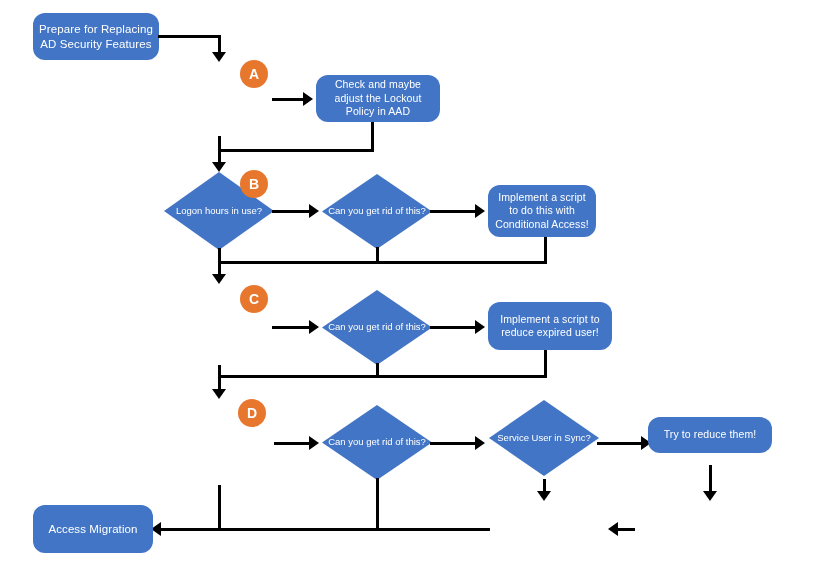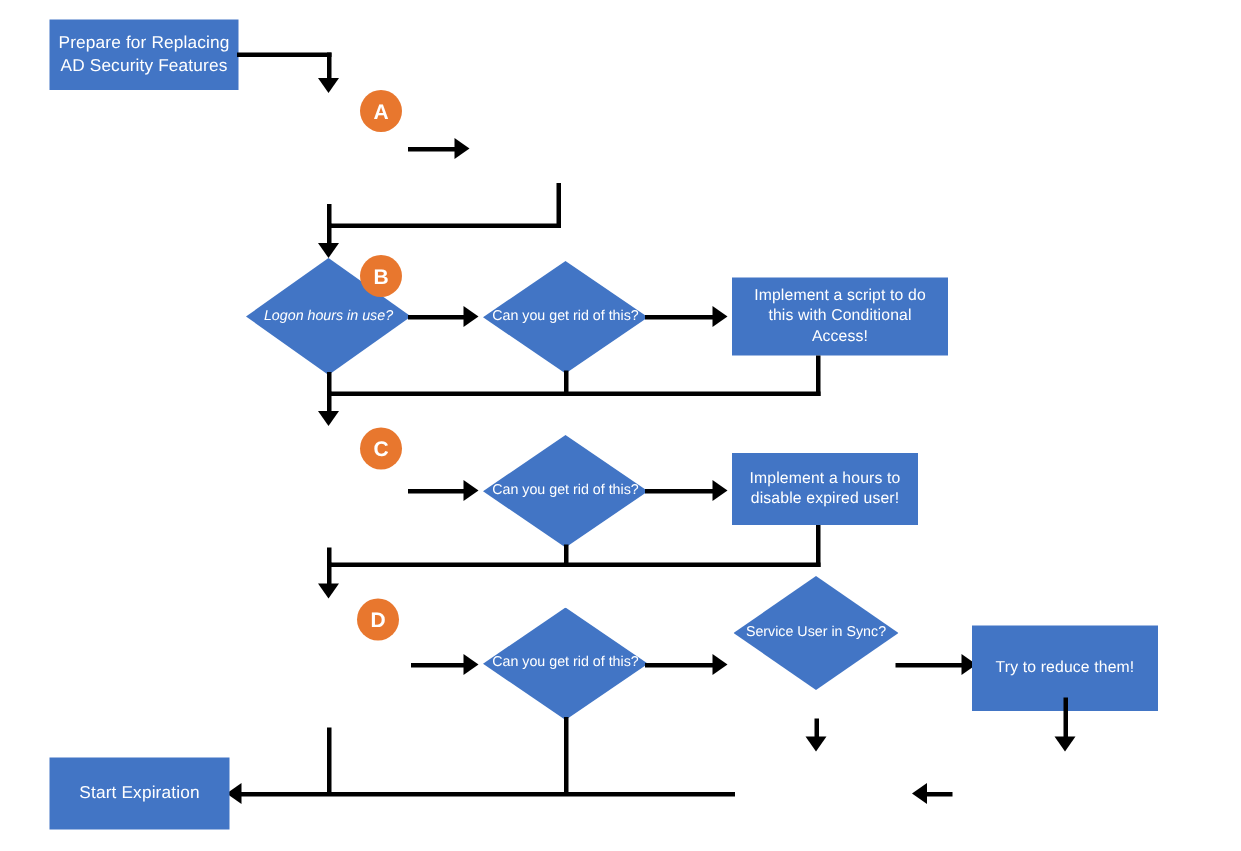--- a/index.html
+++ b/index.html
@@ -22,20 +22,21 @@
   .node {
     position: absolute;
     box-sizing: border-box;
     display: flex;
     align-items: center;
     justify-content: center;
     text-align: center;
     color: #ffffff;
     line-height: 1.28;
     letter-spacing: .1px;
+    border-radius: 12px;
   }
   .rect {
     background: #4275C5;
     font-size: 10.5px;
     padding: 2px 6px;
   }
   .rect.big {
     font-size: 11.5px;
   }
   .diamond-wrap {
@@ -113,47 +114,50 @@
   <div class="conn v" style="left:218px; top:35px; height:21px;"></div>
   <div class="arrow arrow-down" style="left:212px; top:52px;"></div>
 
   <div class="badge" style="left:240px; top:60px;">
     <span>A</span>
   </div>
 
   <div class="conn h" style="left:272px; top:98px; width:36px;"></div>
   <div class="arrow arrow-right" style="left:303px; top:92px;"></div>
 
+  <div class="node rect" style="left:316px; top:75px; width:124px; height:47px;">
+    <span>Check and maybe adjust the Lockout Policy in AAD</span>
+  </div>
 
   <div class="conn v" style="left:371px; top:122px; height:30px;"></div>
   <div class="conn h" style="left:218px; top:149px; width:156px;"></div>
   <div class="conn v" style="left:218px; top:136px; height:16px;"></div>
   <div class="conn v" style="left:218px; top:149px; height:16px;"></div>
   <div class="arrow arrow-down" style="left:212px; top:162px;"></div>
 
-  <div class="diamond-wrap" style="left:164px; top:172px; width:110px; height:78px;font-style:italic;">
+  <div class="diamond-wrap" style="left:164px; top:172px; width:110px; height:78px;">
     <div class="diamond-shape"></div>
     <div class="diamond-label">Logon hours in use?</div>
   </div>
   <div class="badge" style="left:240px; top:170px;">
     <span>B</span>
   </div>
 
   <div class="conn h" style="left:272px; top:210px; width:42px;"></div>
   <div class="arrow arrow-right" style="left:309px; top:204px;"></div>
 
   <div class="diamond-wrap" style="left:322px; top:174px; width:110px; height:75px;">
     <div class="diamond-shape"></div>
     <div class="diamond-label">Can you get rid of this?</div>
   </div>
 
   <div class="conn h" style="left:430px; top:210px; width:50px;"></div>
   <div class="arrow arrow-right" style="left:475px; top:204px;"></div>
 
-  <div class="node rect" style="left:488px; top:185px; width:144px; height:52px;">
+  <div class="node rect" style="left:488px; top:185px; width:108px; height:52px;">
     <span>Implement a script to do this with Conditional Access!</span>
   </div>
 
   <div class="conn v" style="left:544px; top:237px; height:27px;"></div>
   <div class="conn h" style="left:218px; top:261px; width:329px;"></div>
   <div class="conn v" style="left:218px; top:248px; height:16px;"></div>
   <div class="conn v" style="left:376px; top:247px; height:16px;"></div>
   <div class="conn v" style="left:218px; top:261px; height:16px;"></div>
   <div class="arrow arrow-down" style="left:212px; top:274px;"></div>
 
@@ -166,21 +170,21 @@
 
   <div class="diamond-wrap" style="left:322px; top:290px; width:110px; height:75px;">
     <div class="diamond-shape"></div>
     <div class="diamond-label">Can you get rid of this?</div>
   </div>
 
   <div class="conn h" style="left:430px; top:326px; width:50px;"></div>
   <div class="arrow arrow-right" style="left:475px; top:320px;"></div>
 
   <div class="node rect" style="left:488px; top:302px; width:124px; height:48px;">
-    <span>Implement a hours to disable expired user!</span>
+    <span>Implement a script to reduce expired user!</span>
   </div>
 
   <div class="conn v" style="left:544px; top:350px; height:28px;"></div>
   <div class="conn h" style="left:218px; top:375px; width:329px;"></div>
   <div class="conn v" style="left:218px; top:365px; height:13px;"></div>
   <div class="conn v" style="left:376px; top:363px; height:14px;"></div>
   <div class="conn v" style="left:218px; top:375px; height:17px;"></div>
   <div class="arrow arrow-down" style="left:212px; top:389px;"></div>
 
   <div class="badge" style="left:238px; top:399px;">
@@ -191,45 +195,45 @@
   <div class="arrow arrow-right" style="left:309px; top:436px;"></div>
 
   <div class="diamond-wrap" style="left:322px; top:405px; width:110px; height:75px;">
     <div class="diamond-shape"></div>
     <div class="diamond-label">Can you get rid of this?</div>
   </div>
 
   <div class="conn h" style="left:430px; top:442px; width:50px;"></div>
   <div class="arrow arrow-right" style="left:475px; top:436px;"></div>
 
-  <div class="diamond-wrap" style="left:489px; top:384px; width:110px; height:76px;">
+  <div class="diamond-wrap" style="left:489px; top:400px; width:110px; height:76px;">
     <div class="diamond-shape"></div>
     <div class="diamond-label">Service User in Sync?</div>
   </div>
 
   <div class="conn h" style="left:597px; top:442px; width:50px;"></div>
   <div class="arrow arrow-right" style="left:641px; top:436px;"></div>
 
-  <div class="node rect" style="left:648px; top:417px; width:124px; height:57px;">
+  <div class="node rect" style="left:648px; top:417px; width:124px; height:36px;">
     <span>Try to reduce them!</span>
   </div>
 
   <div class="conn v" style="left:543px; top:479px; height:16px;"></div>
   <div class="arrow arrow-down" style="left:537px; top:491px;"></div>
 
   <div class="conn v" style="left:709px; top:465px; height:30px;"></div>
   <div class="arrow arrow-down" style="left:703px; top:491px;"></div>
 
 
 
   <div class="conn h" style="left:617px; top:528px; width:18px;"></div>
   <div class="arrow arrow-left" style="left:608px; top:522px;"></div>
 
   <div class="conn h" style="left:160px; top:528px; width:330px;"></div>
   <div class="conn v" style="left:218px; top:485px; height:45px;"></div>
   <div class="conn v" style="left:376px; top:478px; height:52px;"></div>
   <div class="arrow arrow-left" style="left:151px; top:522px;"></div>
 
   <div class="node rect big" style="left:33px; top:505px; width:120px; height:48px;">
-    <span>Start Expiration</span>
+    <span>Access Migration</span>
   </div>
 
 </div>
 
 </body></html>

